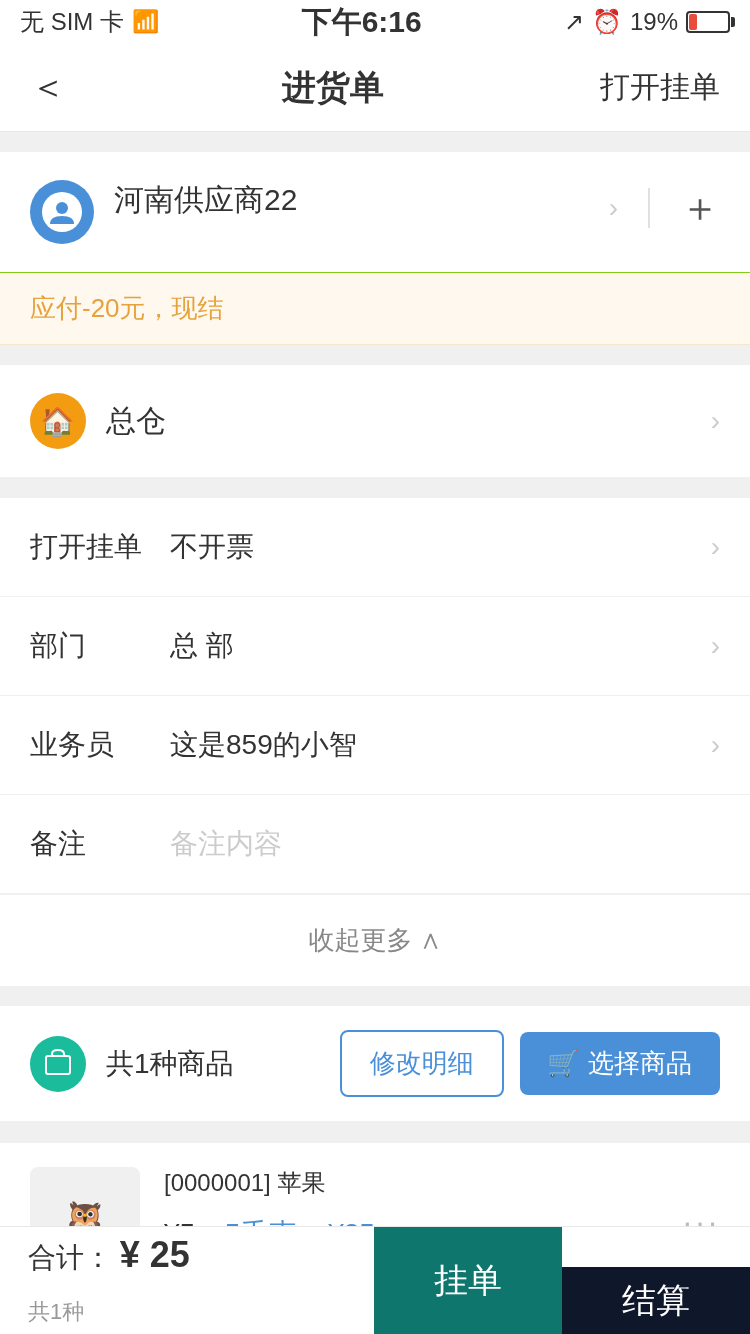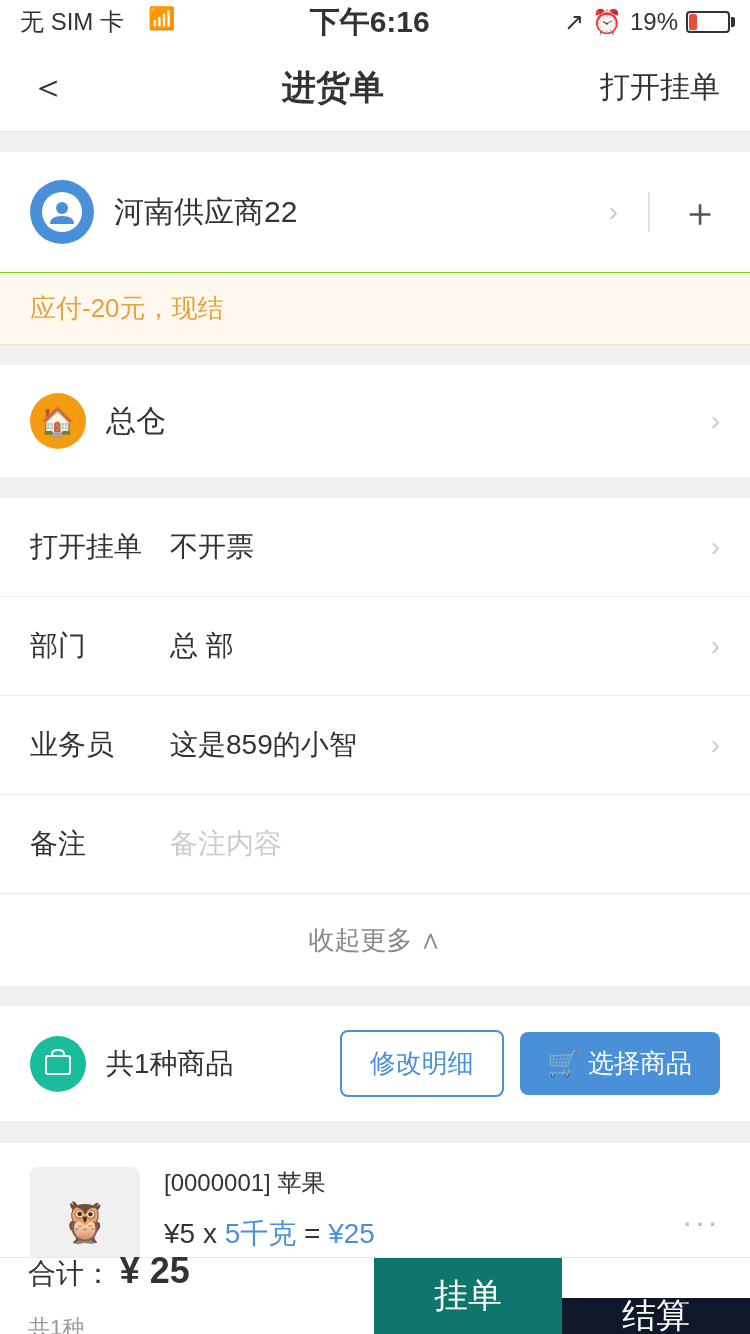--- a/index.html
+++ b/index.html
@@ -17,21 +17,21 @@
     .status-bar {
       background: #fff;
       height: 44px;
       display: flex;
       align-items: center;
       justify-content: space-between;
       padding: 0 20px;
       font-size: 24px;
       font-weight: 500;
     }
-    .status-left { display: flex; gap: 24px; }
+    .status-left { display: flex; align-items: center; gap: 8px; }
     .status-center { font-size: 30px; font-weight: 600; }
     .status-right { display: flex; align-items: center; gap: 8px; font-size: 24px; }
     .battery {
       width: 44px; height: 22px; border: 2px solid #333; border-radius: 4px;
       position: relative; display: inline-block;
     }
     .battery::after {
       content: ''; position: absolute; right: -7px; top: 50%; transform: translateY(-50%);
       width: 4px; height: 10px; background: #333; border-radius: 0 2px 2px 0;
     }
@@ -73,21 +73,21 @@
 
     
     .card {
       background: #fff;
       margin-bottom: 0;
     }
 
     
     .supplier-row {
       display: flex;
-      align-items: center;
+      align-items: flex-start;
       padding: 28px 30px;
       background: #fff;
     }
     .supplier-avatar {
       width: 64px; height: 64px; border-radius: 50%;
       background: #4a90d9;
       display: flex; align-items: center; justify-content: center;
       margin-right: 20px; flex-shrink: 0;
     }
     .supplier-avatar-inner {
@@ -226,21 +226,21 @@
     .product-price { font-size: 28px; color: #333; }
     .price-highlight { color: #4a90d9; }
     .product-more { color: #bbb; font-size: 32px; display: flex; align-items: center; }
     .more-dots { letter-spacing: 2px; }
 
     
     .bottom-bar {
       position: fixed;
       bottom: 0;
       width: 750px;
-      height: 77px;
+      height: 108px;
       display: flex;
       align-items: stretch;
       background: #fff;
       border-top: 1px solid #e8e8e8;
       justify-content: space-between;
     }
     .total-section {
       flex: 1;
       display: flex;
       flex-direction: column;

